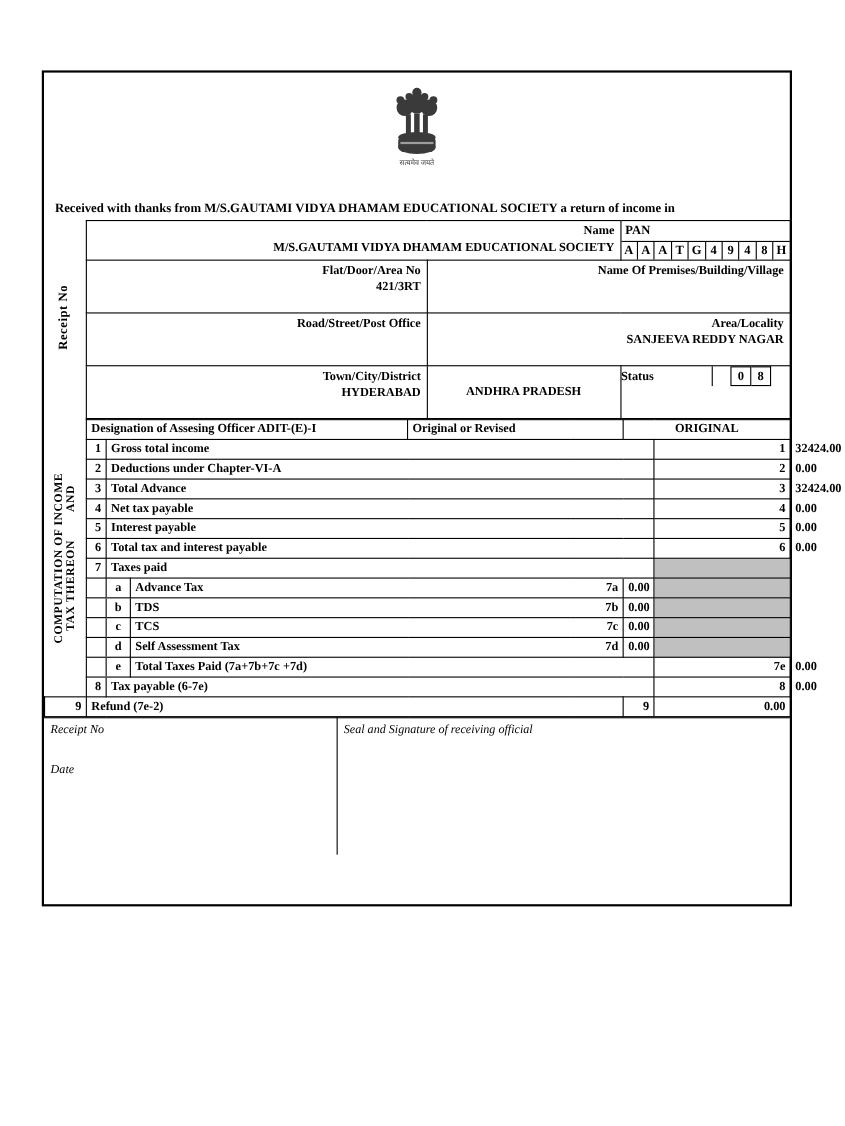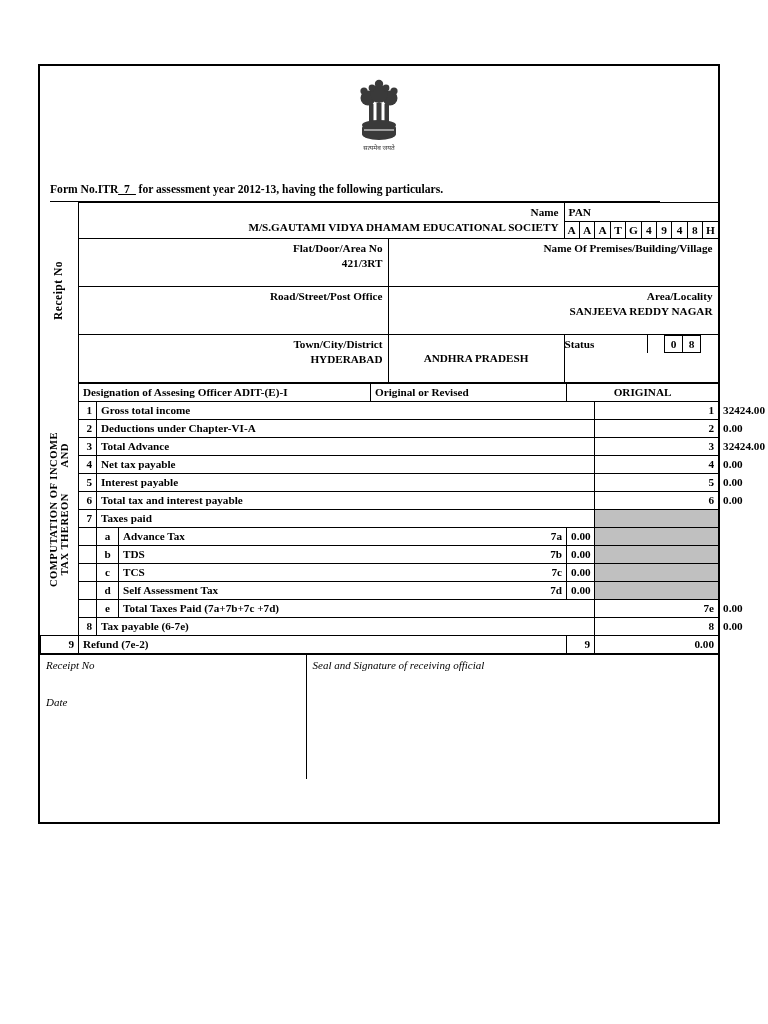--- a/index.html
+++ b/index.html
@@ -241,21 +241,21 @@
 
           <rect x="12" y="55" width="30" height="2" fill="#ffffff" opacity=".5"></rect>
         </g>
         <text x="27" y="76" font-size="6.5" text-anchor="middle" fill="#3a3a3a" font-family="'Liberation Serif', serif">सत्यमेव जयते</text>
       </svg>
     </span>
   </div>
 
 
   <div class="received-block">
-    <div class="received-l2"><span>Form No.ITR</span><span class="itr-no">_7_</span><span> for assessment year 2012-13, having the following  particulars.</span></div>
+    <div>Received with thanks from  M/S.GAUTAMI VIDYA DHAMAM EDUCATIONAL SOCIETY a  return of income in</div>
   </div>
 
   <table class="idtable">
     <colgroup>
       <col style="width:38px">
         <col style="width:310px">
         <col style="width:176px">
         <col style="width:154px">
     </colgroup>
 

